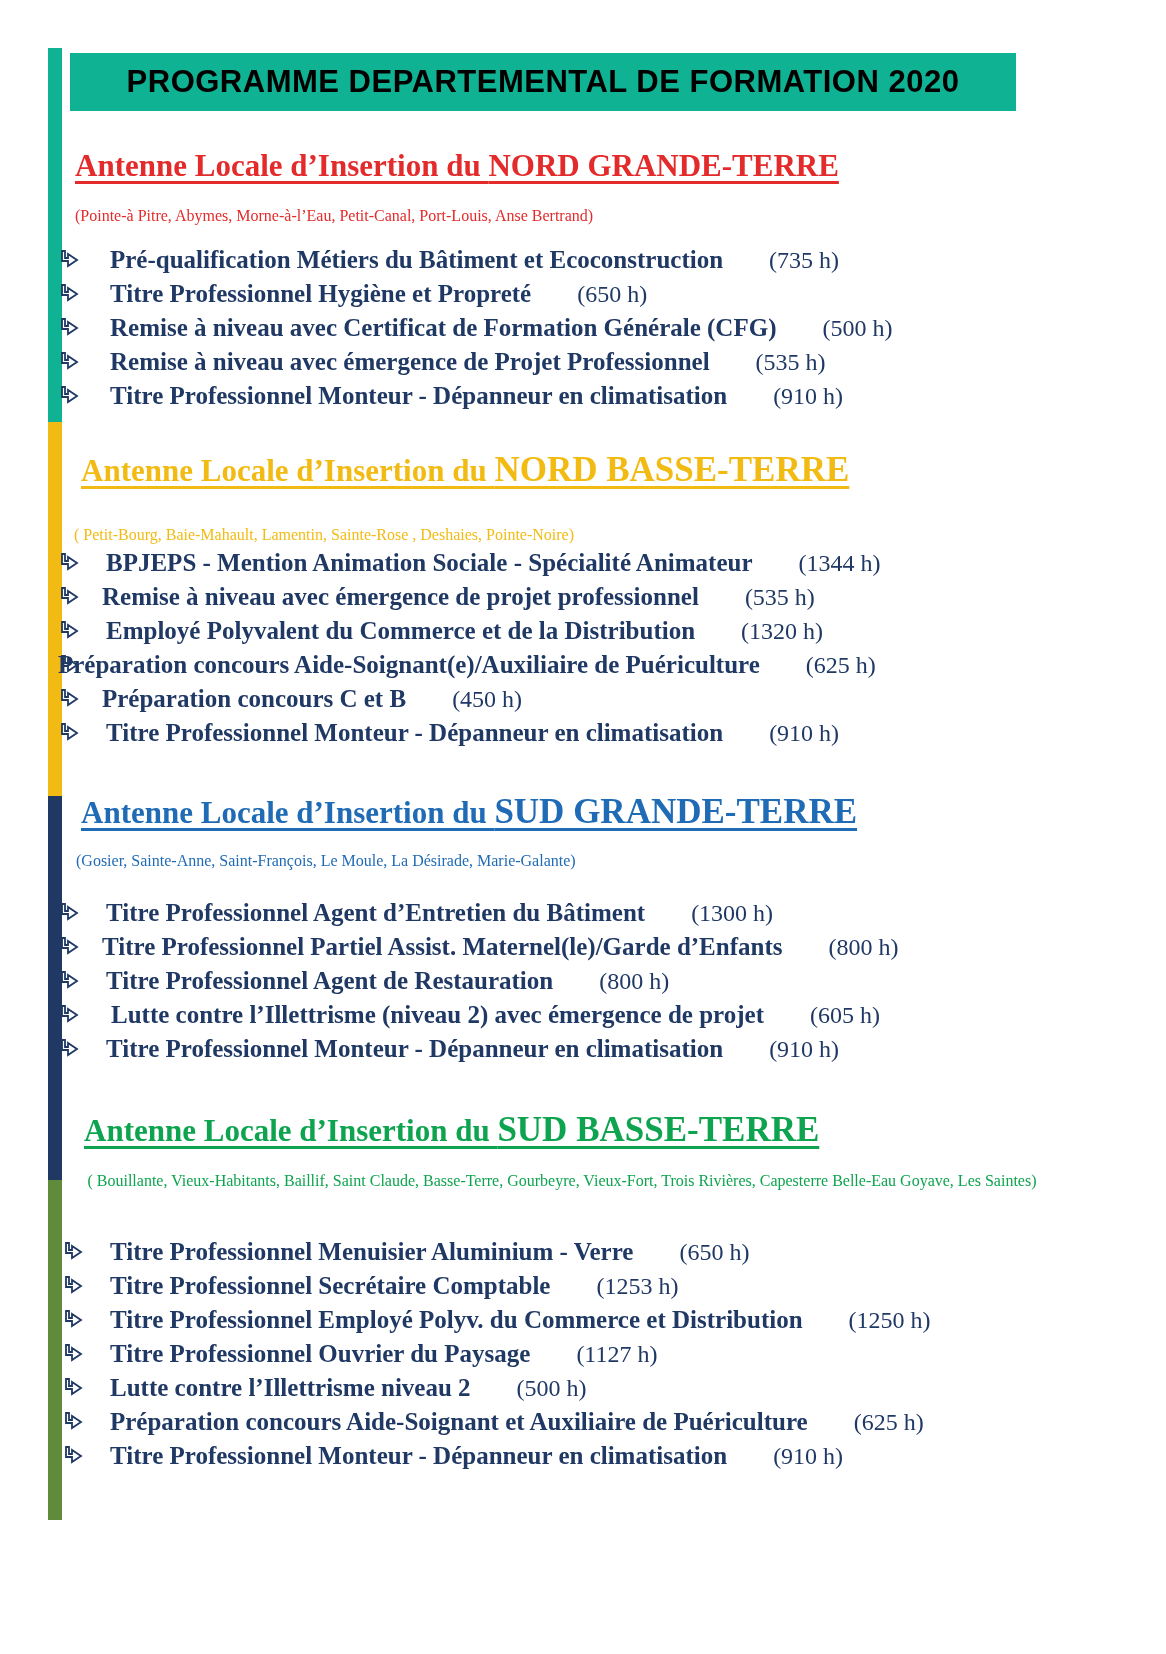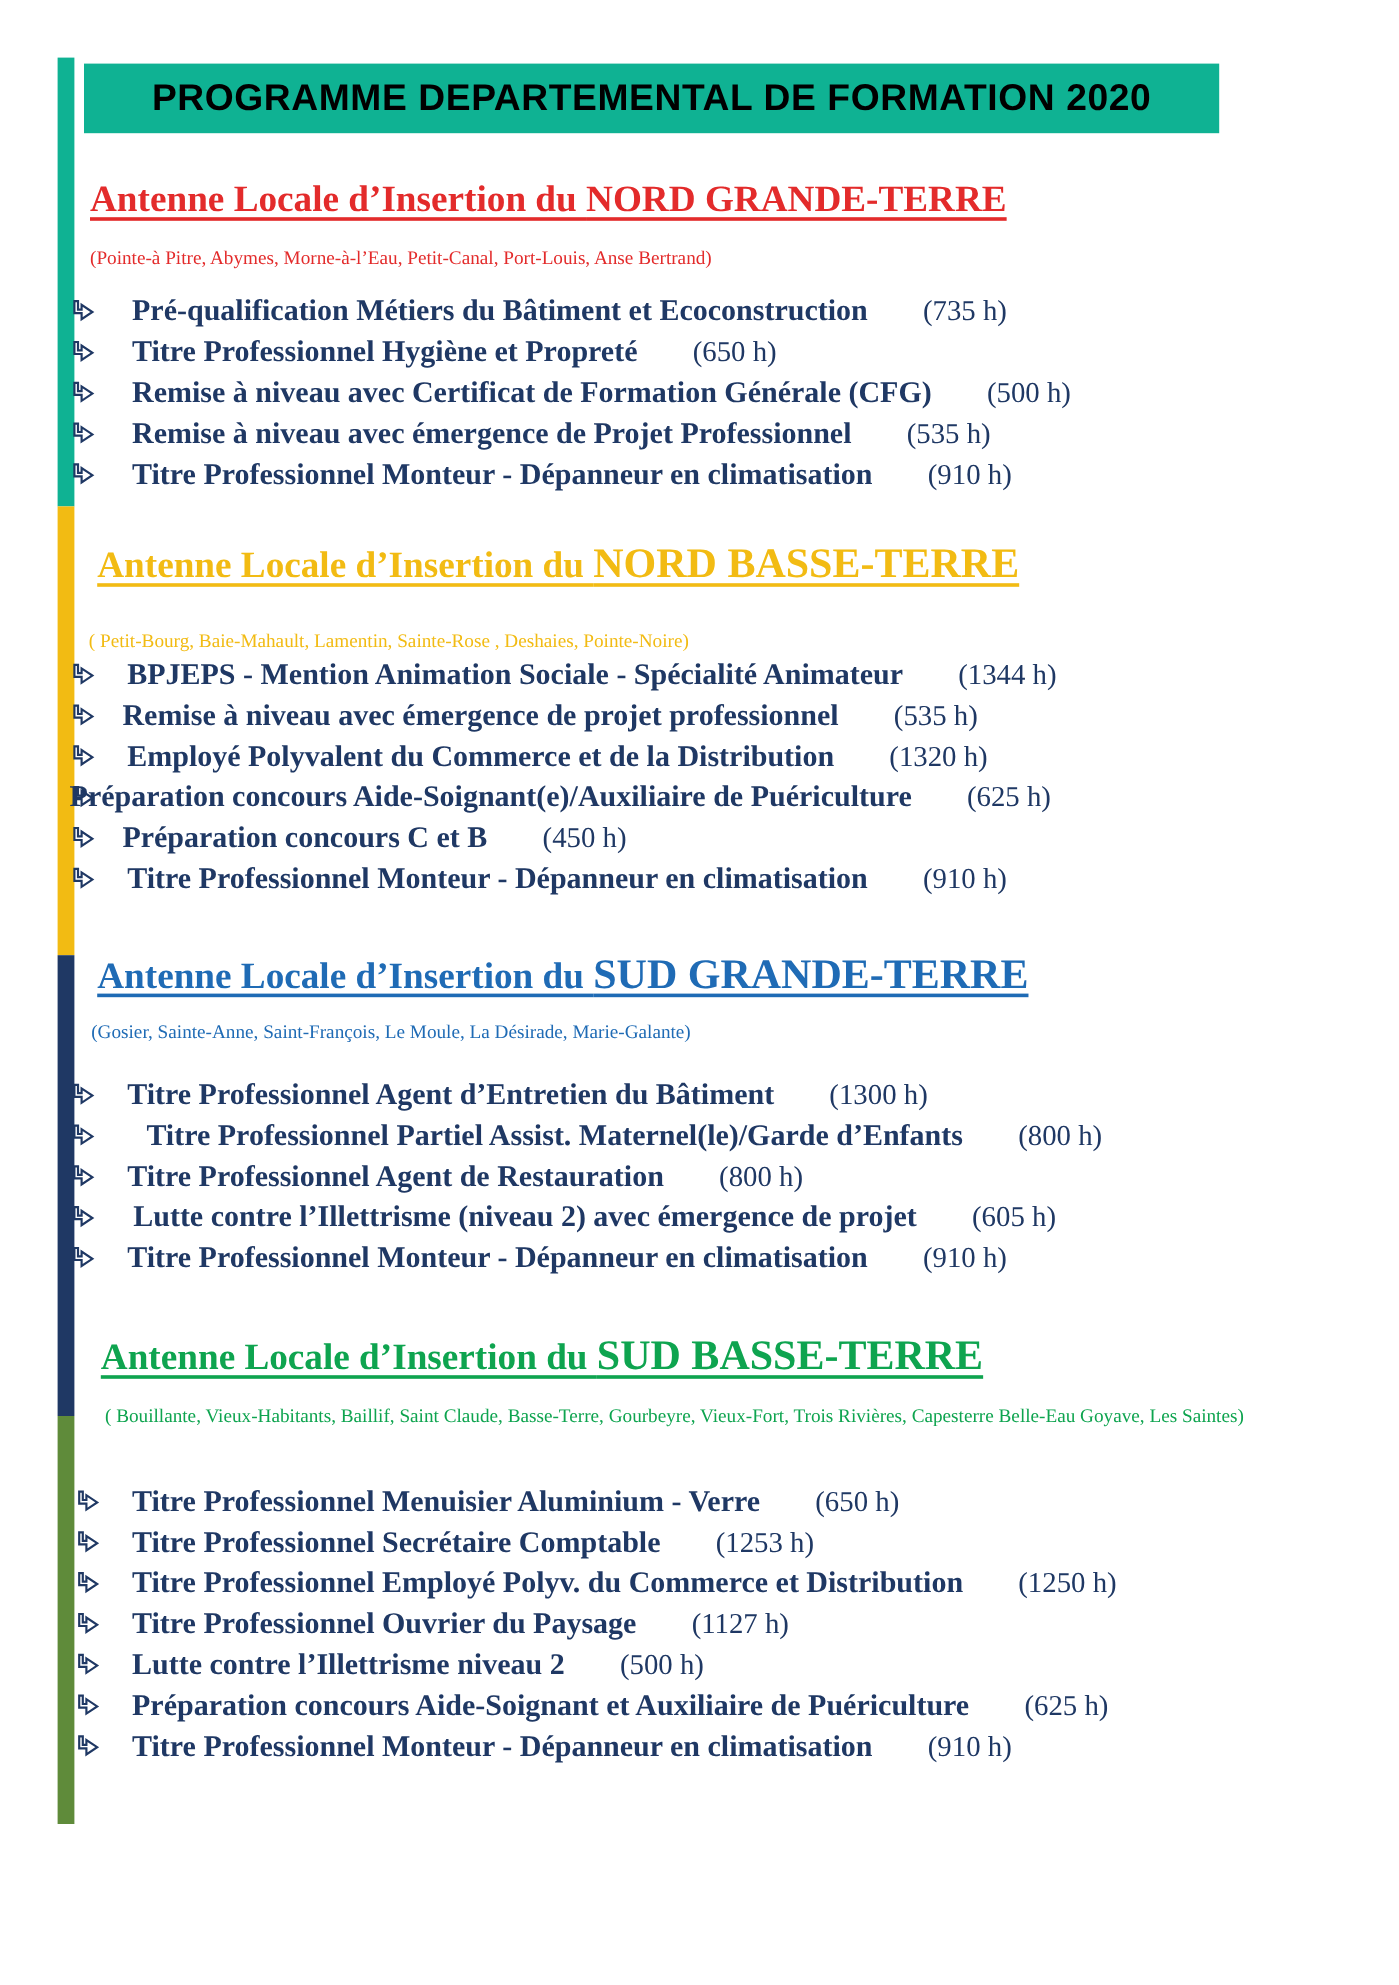--- a/index.html
+++ b/index.html
@@ -133,21 +133,21 @@
       <svg class="arrow" viewBox="0 0 22 22">
         <path d="M4 2 L4 12 L10 12 L10 17 L19 11 L10 5 L10 9 L7 9 L7 2 Z" fill="none" stroke="#1f3864" stroke-width="1.8"></path>
       </svg>
       <span class="label" style="margin-left:48px">Titre Professionnel Agent d’Entretien du Bâtiment</span>
       <span class="hours">(1300 h)</span>
     </li>
   <li class="item">
       <svg class="arrow" viewBox="0 0 22 22">
         <path d="M4 2 L4 12 L10 12 L10 17 L19 11 L10 5 L10 9 L7 9 L7 2 Z" fill="none" stroke="#1f3864" stroke-width="1.8"></path>
       </svg>
-      <span class="label" style="margin-left:64px">Titre Professionnel Partiel Assist. Maternel(le)/Garde d’Enfants</span>
+      <span class="label" style="margin-left:44px">Titre Professionnel Partiel Assist. Maternel(le)/Garde d’Enfants</span>
       <span class="hours">(800 h)</span>
     </li>
   <li class="item">
       <svg class="arrow" viewBox="0 0 22 22">
         <path d="M4 2 L4 12 L10 12 L10 17 L19 11 L10 5 L10 9 L7 9 L7 2 Z" fill="none" stroke="#1f3864" stroke-width="1.8"></path>
       </svg>
       <span class="label" style="margin-left:48px">Titre Professionnel Agent de Restauration</span>
       <span class="hours">(800 h)</span>
     </li>
   <li class="item">

